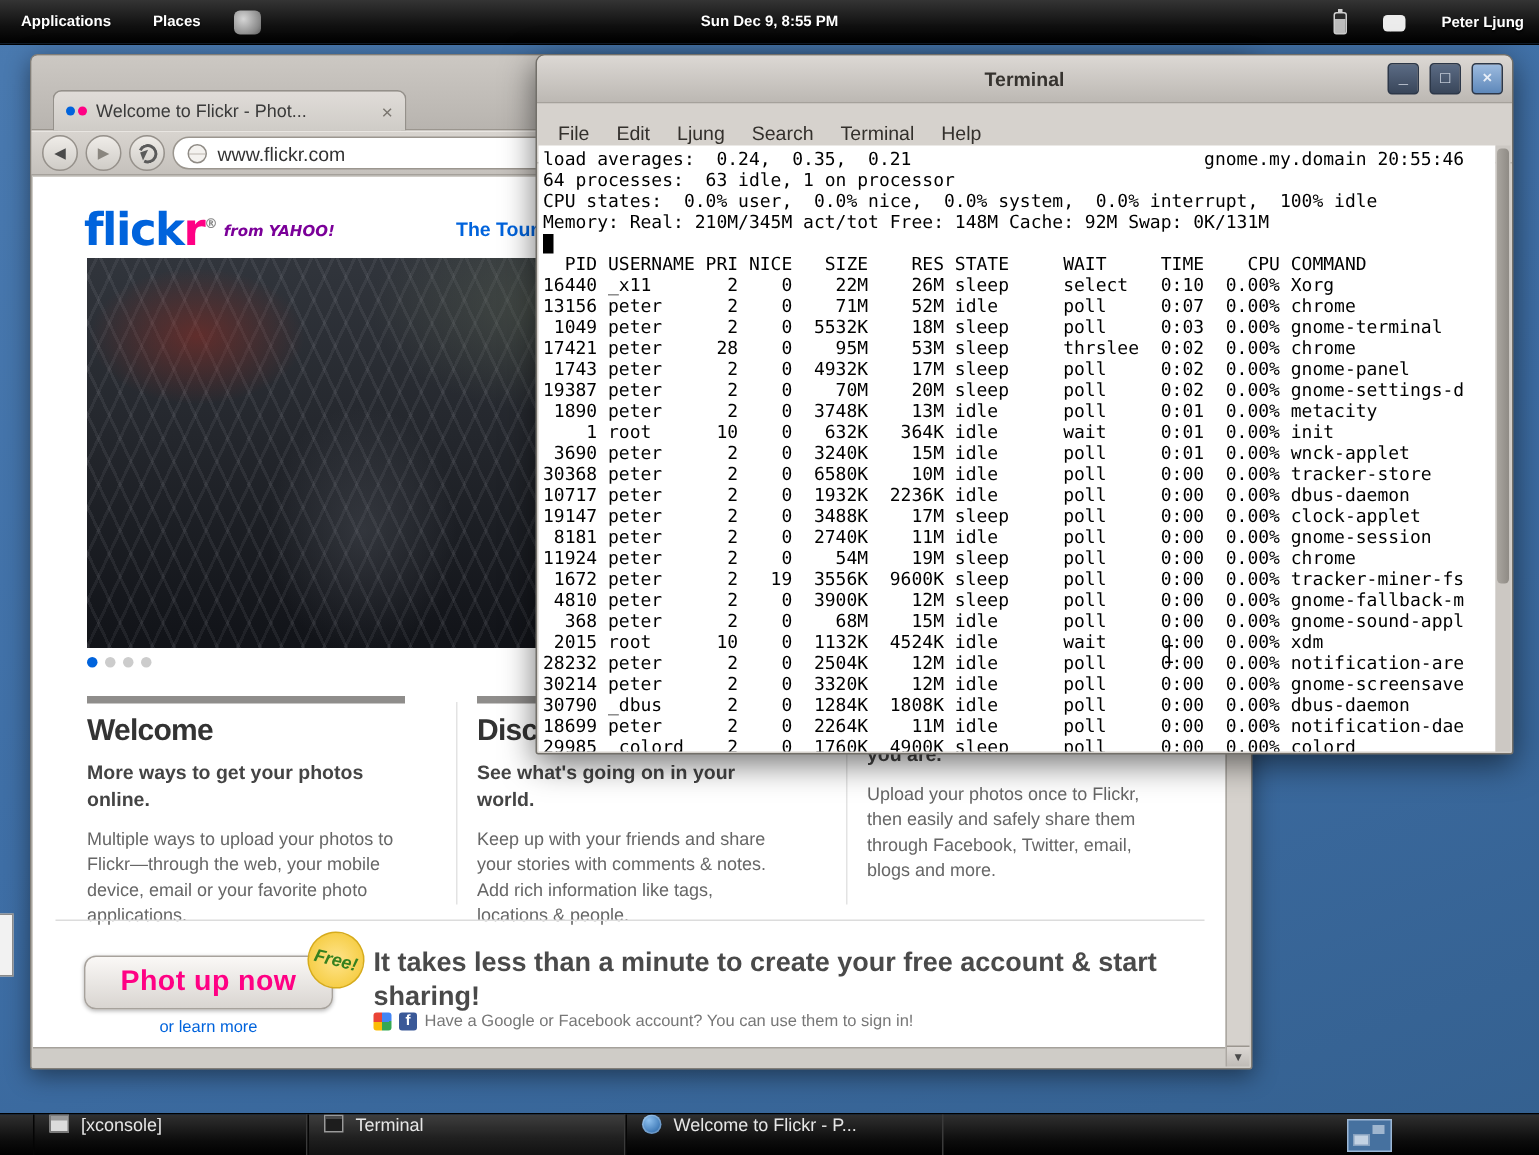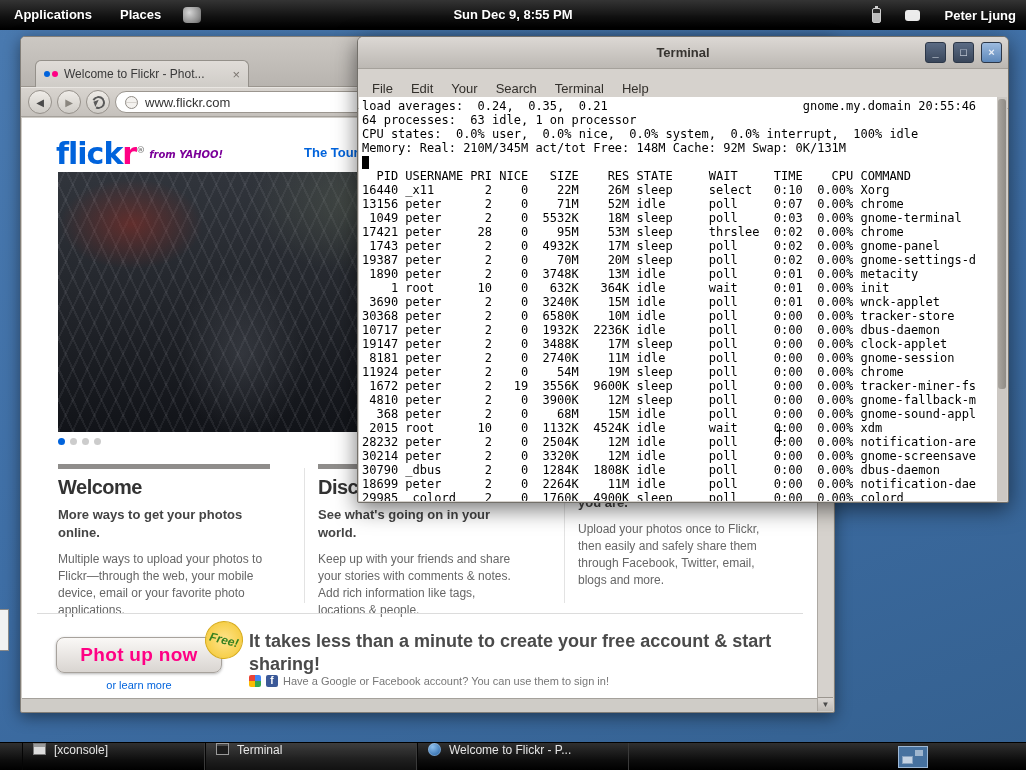--- a/index.html
+++ b/index.html
@@ -8,21 +8,21 @@
     position: relative; width: 1026px; height: 770px;
     background: linear-gradient(160deg,#4a7ab0 0%,#3d6da4 55%,#34608f 100%);
     font-family: "Liberation Sans", sans-serif; overflow: hidden;
   }
 
   
   .panel-top {
     position: absolute; left:0; top:0; width:1026px; height:30px;
     background: linear-gradient(#343434,#101010 60%,#000);
     border-bottom: 1px solid #000;
-    color:#fff; display:flex; align-items:center; font-size:13px; font-weight:600;
+    color:#fff; display:flex; align-items:center; font-size:10px; font-weight:600;
     text-shadow: 0 1px 1px rgba(0,0,0,.8);
   }
   .panel-menu { padding: 0 14px; height:30px; display:flex; align-items:center; cursor:default; }
   .panel-launcher {
     width:18px; height:16px; margin-left:8px; border-radius:4px;
     background: radial-gradient(circle at 35% 35%, #d6d6d6, #8a8a8a 70%, #5a5a5a);
   }
   .panel-clock { position:absolute; left:50%; transform:translateX(-50%); font-weight:600; }
   .panel-right { position:absolute; right:10px; top:0; height:30px; display:flex; align-items:center; gap:24px; }
   .battery { width:9px; height:15px; border:1px solid #cfcfcf; border-radius:2px; position:relative; background:linear-gradient(#2a2a2a 30%,#bdbdbd 30%); }
@@ -52,21 +52,21 @@
     width:30px; height:22px; background:#46719f; border:1px solid #9db8d6; position:relative; }
   .workspace .w1 { position:absolute; left:3px; bottom:3px; width:11px; height:8px; background:#c3d2e3; border:1px solid #88a2c0; }
   .workspace .w2 { position:absolute; right:4px; top:3px; width:8px; height:6px; background:#9fb6cf; }
 
   
   .browser { position:absolute; left:20px; top:36px; width:815px; height:677px;
     background:#cfccc7; border:1px solid #827e78; border-radius:5px 5px 2px 2px;
     box-shadow: 0 4px 16px rgba(0,0,0,.45); }
   .bw-tabstrip { position:relative; height:50px; background:linear-gradient(#ccc8c3,#b8b4af);
     border-radius:4px 4px 0 0; border-bottom:1px solid #9b968f; }
-  .bw-tab { position:absolute; left:14px; top:23px; width:214px; height:27px;
+  .bw-tab { position:absolute; left:14px; top:23px; width:236px; height:27px;
     background:linear-gradient(#e0dcd8,#cfccc7); border:1px solid #94908a; border-bottom:none;
     border-radius:6px 6px 0 0; display:flex; align-items:center; gap:6px; padding:0 8px;
     font-size:12px; color:#3a3a3a; }
   .bw-tab .title { flex:1; overflow:hidden; white-space:nowrap; text-overflow:ellipsis; }
   .favicon-dots { display:flex; gap:2px; flex:none; }
   .favicon-dots i { width:6px; height:6px; border-radius:50%; display:block; }
   .favicon-dots .d1 { background:#0063dc; }
   .favicon-dots .d2 { background:#ff0084; }
   .tab-close { color:#7a756f; font-size:13px; line-height:1; cursor:default; }
   .bw-toolbar { height:30px; background:linear-gradient(#d8d4cf,#c5c1bc);
@@ -288,21 +288,21 @@
             <span>□</span>
           </div>
         <div class="tw-btn close">
             <span>×</span>
           </div>
       </div>
     </div>
     <div class="tw-menu">
       <span>File</span>
       <span>Edit</span>
-      <span>Your</span>
+      <span>Ljung</span>
       <span>Search</span>
       <span>Terminal</span>
       <span>Help</span>
     </div>
     <div class="tw-body">
       <pre>load averages:  0.24,  0.35,  0.21                           gnome.my.domain 20:55:46
 64 processes:  63 idle, 1 on processor
 CPU states:  0.0% user,  0.0% nice,  0.0% system,  0.0% interrupt,  100% idle
 Memory: Real: 210M/345M act/tot Free: 148M Cache: 92M Swap: 0K/131M
 

